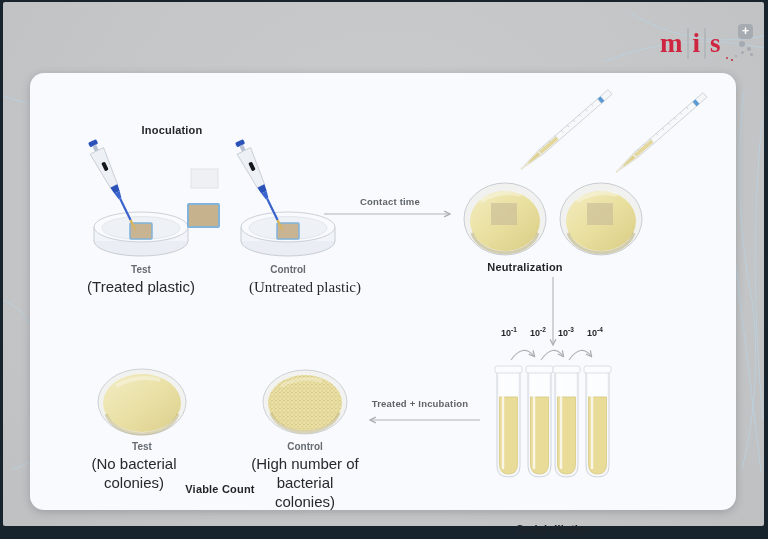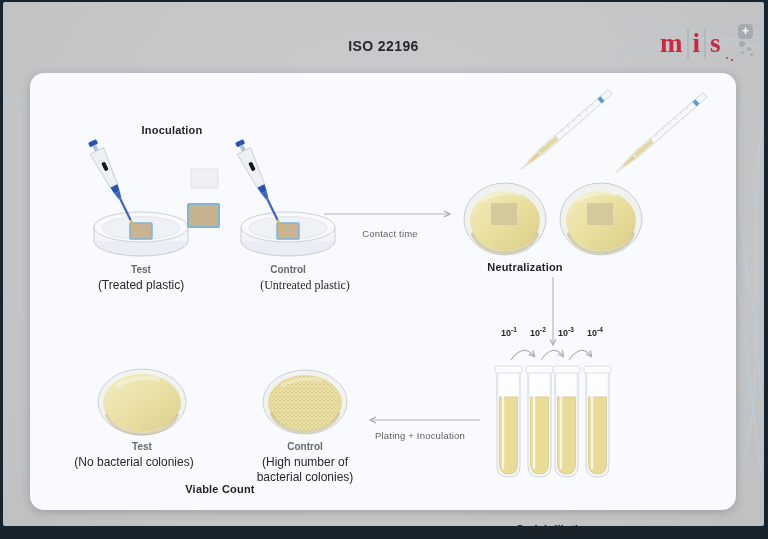--- a/index.html
+++ b/index.html
@@ -30,43 +30,42 @@
   .logo-text .bar{width:2px;height:31px;background:#b3b8bd;margin:0 4px;display:inline-block;}
   .plus-badge{position:absolute;left:78px;top:2px;width:15px;height:15px;background:#a6abb1;border-radius:4px;
     color:#ffffff;font-weight:bold;font-size:12px;line-height:15px;text-align:center;}
   .dot{position:absolute;border-radius:50%;background:#a6abb1;}
   
   .art{position:absolute;left:0;top:0;width:768px;height:539px;pointer-events:none;}
   
   .lab{position:absolute;text-align:center;}
   .h{font-size:11px;font-weight:bold;color:#1f2227;letter-spacing:.2px;}
   .sub{font-size:10px;color:#666b72;font-weight:bold;}
-  .par{font-size:12px;color:#26292e;line-height:1.25;}
-  .arrowlab{font-size:9.5px;font-weight:normal;color:#5f646a;letter-spacing:.2px;margin-top:32px;}
+  .par{font-size:15px;color:#26292e;line-height:1.25;}
+  .arrowlab{font-size:9.5px;font-weight:bold;color:#5f646a;letter-spacing:.2px;}
   .dil{font-size:9px;font-weight:bold;color:#1f2227;}
   .dil sup{font-size:6.5px;}
 </style>
 </head>
 <body>
 
 <div class="canvas">
   <svg class="bg-curves" viewBox="0 0 761 524">
     <g fill="none" stroke="#b9d3e4" stroke-width="1" opacity="0.75">
       <path d="M600,60 Q680,28 761,46"></path>
       <path d="M628,12 Q690,48 761,34"></path>
       <path d="M741,88 Q729,198 749,298 Q760,380 739,468"></path>
       <path d="M759,118 Q745,258 760,418"></path>
       <path d="M712,90 L758,470"></path>
       <path d="M0,94 Q55,116 92,76"></path>
       <path d="M0,298 Q46,316 30,394"></path>
       <path d="M8,468 Q58,450 62,418"></path>
     </g>
   </svg>
 
-  <div class="page-title">ISO 22196</div>
 
   <div class="logo">
     <div class="logo-text">
       <span>m</span>
       <span class="bar"></span>
       <span>i</span>
       <span class="bar"></span>
       <span>s</span>
     </div>
     <div class="plus-badge">+</div>
@@ -205,20 +204,20 @@
 
 <div class="lab h" style="left:455px;top:261px;width:140px;">Neutralization</div>
 
 <div class="lab dil" style="left:494px;top:326px;width:30px;"><span>10</span><sup>-1</sup></div>
 <div class="lab dil" style="left:523px;top:326px;width:30px;"><span>10</span><sup>-2</sup></div>
 <div class="lab dil" style="left:551px;top:326px;width:30px;"><span>10</span><sup>-3</sup></div>
 <div class="lab dil" style="left:580px;top:326px;width:30px;"><span>10</span><sup>-4</sup></div>
 
 <div class="lab h" style="left:484px;top:483px;width:140px;margin-top:40px;">Serial dilution</div>
 
-<div class="lab arrowlab" style="left:350px;top:398px;width:140px;">Plating + Inoculation</div>
+<div class="lab arrowlab" style="left:350px;top:398px;width:140px;">Treated + Incubation</div>
 
 <div class="lab sub" style="left:72px;top:441px;width:140px;">Test</div>
 <div class="lab par" style="left:64px;top:455px;width:140px;">(No bacterial colonies)</div>
 <div class="lab sub" style="left:235px;top:441px;width:140px;">Control</div>
 <div class="lab par" style="left:250px;top:455px;width:110px;">(High number of bacterial colonies)</div>
 
 <div class="lab h" style="left:150px;top:483px;width:140px;text-align:center;">Viable Count</div>
 
 </body></html>

